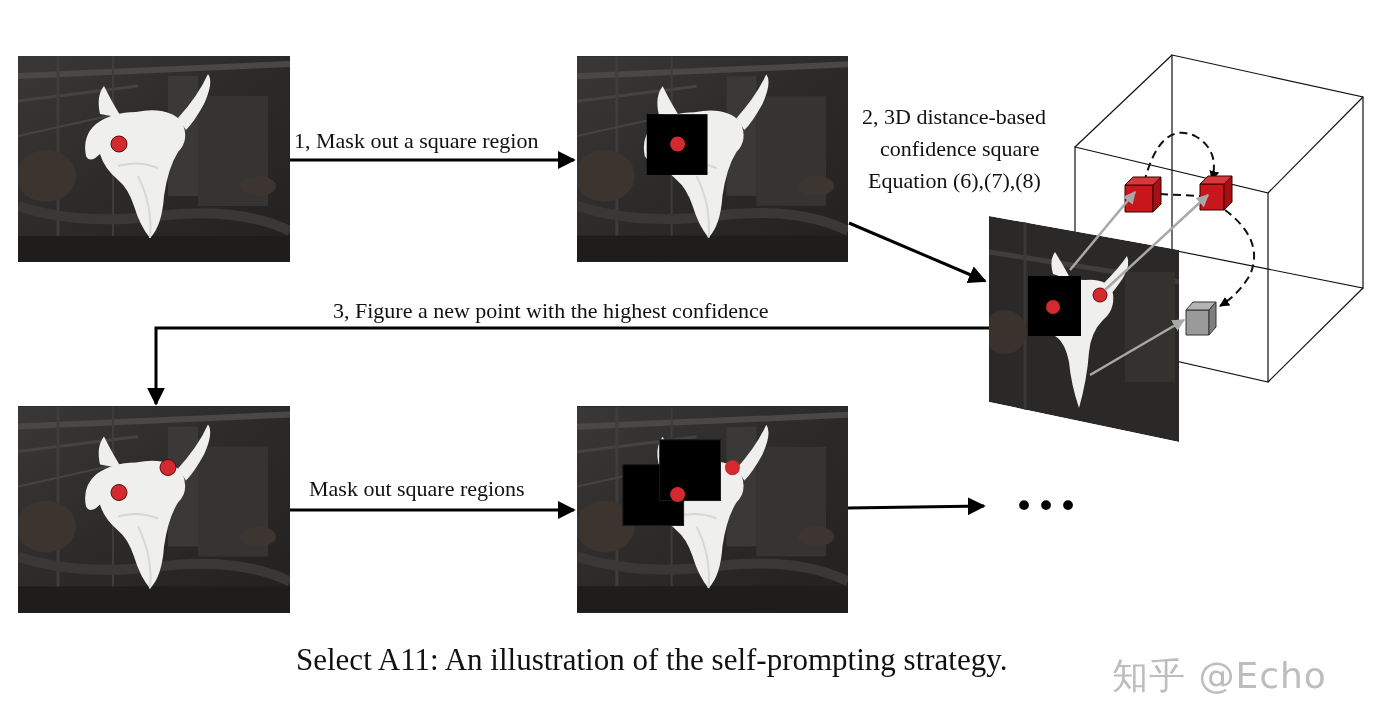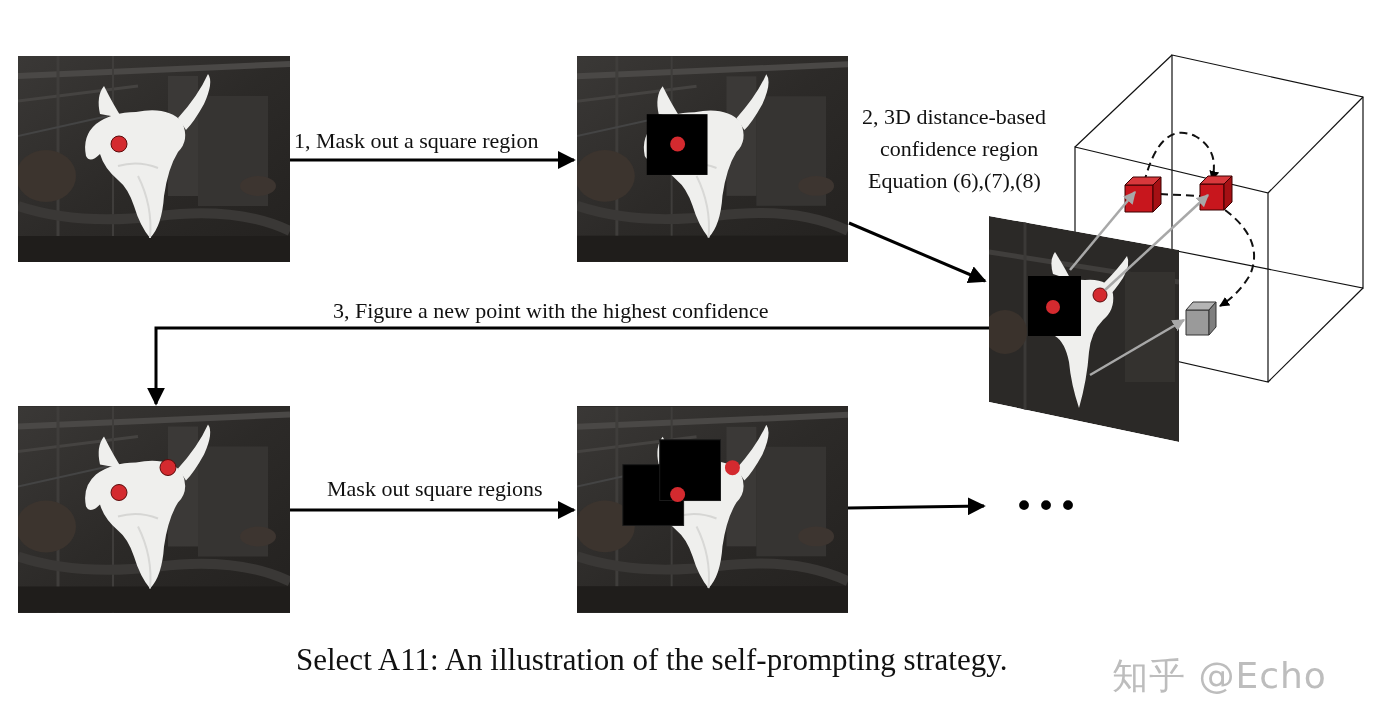--- a/index.html
+++ b/index.html
@@ -74,21 +74,21 @@
 <div class="panel" style="left:577px;top:56px;width:271px;height:206px;">
   <svg width="271" height="206" viewBox="0 0 272 206">
     <use href="#scene"></use>
       <use href="#skull"></use>
     <rect x="70" y="58" width="61" height="61" fill="#000"></rect>
     <circle cx="101" cy="88" r="7.5" fill="#d42a2f"></circle>
   </svg>
 </div>
 
 <div class="label" style="left:862px;top:104px;">2, 3D distance-based</div>
-<div class="label" style="left:880px;top:136px;">confidence region</div>
+<div class="label" style="left:880px;top:136px;">confidence square</div>
 <div class="label" style="left:868px;top:168px;">Equation (6),(7),(8)</div>
 
 <svg class="abs" style="left:845px;top:215px;" width="150" height="75">
   <line x1="4" y1="8" x2="140" y2="66" stroke="#000" stroke-width="3" marker-end="url(#arrowBlack)"></line>
 </svg>
 
 <svg class="abs" style="left:1060px;top:50px;" width="319" height="340">
 
   <polygon points="112,5 303,47 303,238 112,200" fill="none" stroke="#111" stroke-width="1.2"></polygon>
 
@@ -160,21 +160,21 @@
     <use href="#scene"></use>
       <use href="#skull"></use>
     <circle cx="101" cy="86" r="8" fill="#d42a2f" stroke="#5a0a0a" stroke-width="1"></circle>
     <circle cx="150" cy="61" r="8" fill="#d42a2f" stroke="#5a0a0a" stroke-width="1"></circle>
   </svg>
 </div>
 
 <svg class="abs" style="left:288px;top:500px;" width="292" height="20">
   <line x1="2" y1="10" x2="286" y2="10" stroke="#000" stroke-width="3" marker-end="url(#arrowBlack)"></line>
 </svg>
-<div class="label" style="left:327px;top:476px;">Mask out square regions</div>
+<div class="label" style="left:309px;top:476px;">Mask out square regions</div>
 
 <div class="panel" style="left:577px;top:406px;width:271px;height:207px;">
   <svg width="271" height="207" viewBox="0 0 272 206">
     <use href="#scene"></use>
       <use href="#skull"></use>
     <rect x="46" y="58" width="61" height="61" fill="#000" stroke="#1b1b1b" stroke-width="1"></rect>
     <rect x="83" y="33" width="61" height="61" fill="#000" stroke="#1b1b1b" stroke-width="1"></rect>
     <circle cx="101" cy="88" r="7.5" fill="#d42a2f"></circle>
     <circle cx="156" cy="61" r="7.5" fill="#d42a2f"></circle>
   </svg>

